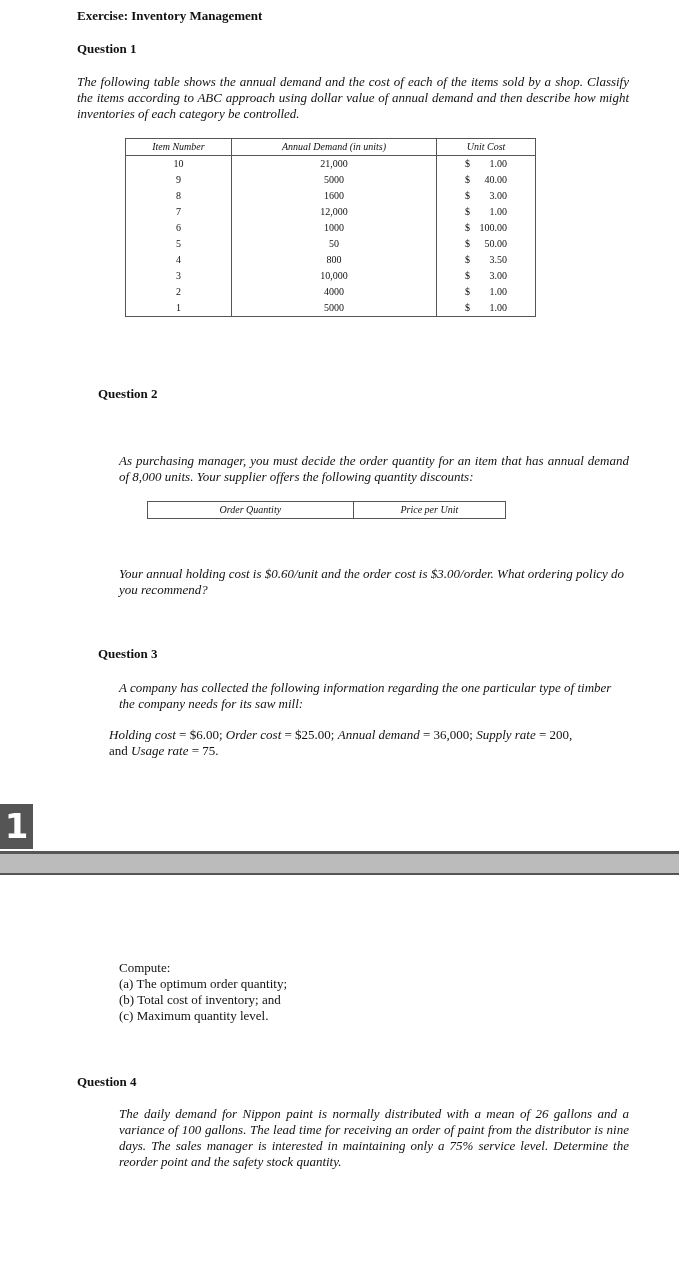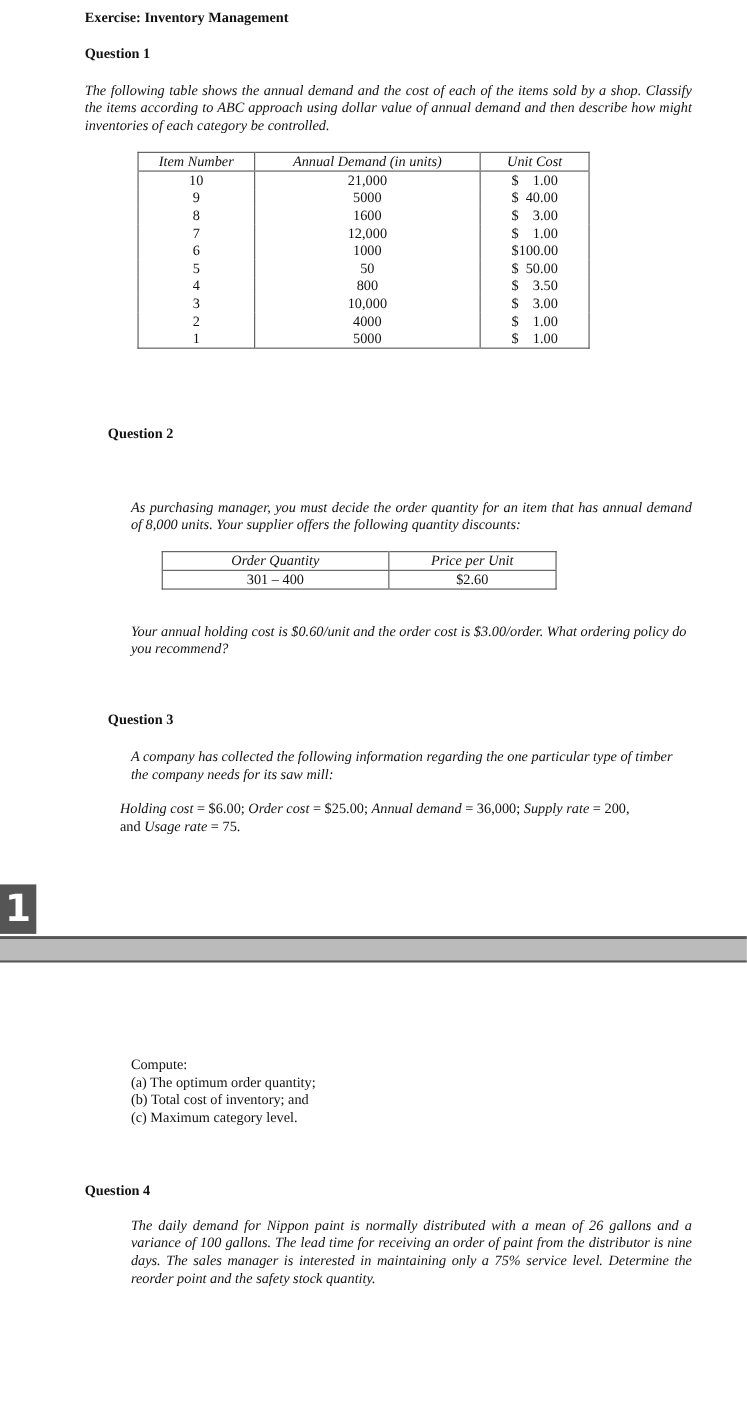--- a/index.html
+++ b/index.html
@@ -3,21 +3,21 @@
   <meta charset="utf-8">
   <style>
     * { box-sizing: border-box; margin: 0; padding: 0; }
     html, body { width: 679px; height: 1286px; background: #ffffff; overflow: hidden; }
     body { position: relative; font-family: "Liberation Serif", "DejaVu Serif", serif; color: #111; font-size: 13px; line-height: 16px; }
     .abs { position: absolute; }
     .bold { font-weight: bold; }
     .ital { font-style: italic; }
     .just-last { text-align: justify; text-align-last: left; }
 
-    table.t { position: absolute; border-collapse: collapse; border: 1px solid #555; font-size: 13px; }
+    table.t { position: absolute; border-collapse: collapse; border: 1px solid #555; font-size: 10px; }
     table.t th, table.t td { padding: 0; text-align: center; height: 16px; line-height: 16px; font-weight: normal; }
     table.t th { font-style: italic; border-bottom: 1px solid #555; height: 16px; }
     table.t .bl { border-left: 1px solid #555; }
     .money { display: inline-flex; justify-content: space-between; width: 42px; }
 
     .page-badge { position: absolute; left: 0; top: 804px; width: 33px; height: 45px; background: #555555; color: #fff; font-family: "DejaVu Sans", sans-serif; font-weight: bold; font-size: 34px; line-height: 45px; text-align: center; }
     .band-top { position: absolute; left: 0; top: 851px; width: 679px; height: 3px; background: #555555; }
     .band { position: absolute; left: 0; top: 854px; width: 679px; height: 19px; background: #bbbbbb; }
     .band-bot { position: absolute; left: 0; top: 873px; width: 679px; height: 2px; background: #555555; }
   </style>
@@ -125,24 +125,20 @@
 <div class="abs ital just-last" style="left:119px; top:453px; width:510px;">As purchasing manager, you must decide the order quantity for an item that has annual demand of 8,000 units. Your supplier offers the following quantity discounts:</div>
 
 <table class="t" style="left:147px; top:501px; width:359px;">
   <thead>
     <tr>
       <th style="width:189px;">Order Quantity</th>
       <th class="bl" style="width:140px;">Price per Unit</th>
     </tr>
   </thead>
   <tbody>
-    <tr>
-      <td>301 – 400</td>
-      <td class="bl">$2.60</td>
-    </tr>
   </tbody>
 </table>
 
 <div class="abs ital" style="left:119px; top:566px; width:510px;">Your annual holding cost is $0.60/unit and the order cost is $3.00/order. What ordering policy do you recommend?</div>
 
 <div class="abs bold" style="left:98px; top:646px;">Question 3</div>
 <div class="abs ital" style="left:119px; top:680px; width:510px;">A company has collected the following information regarding the one particular type of timber the company needs for its saw mill:</div>
 
 <div class="abs" style="left:109px; top:727px; width:510px;">
   <span class="ital">Holding cost</span><span> = $6.00; </span><span class="ital">Order cost</span><span> = $25.00; </span><span class="ital">Annual demand</span><span> = 36,000; </span><span class="ital">Supply rate</span><span> = 200,</span><br><span>and </span><span class="ital">Usage rate</span><span> = 75.</span>
@@ -150,17 +146,17 @@
 
 <div class="page-badge">1</div>
 <div class="band-top"></div>
 <div class="band"></div>
 <div class="band-bot"></div>
 
 <div class="abs" style="left:119px; top:960px;">
   <div>Compute:</div>
   <div>(a) The optimum order quantity;</div>
   <div>(b) Total cost of inventory; and</div>
-  <div>(c) Maximum category level.</div>
+  <div>(c) Maximum quantity level.</div>
 </div>
 
 <div class="abs bold" style="left:77px; top:1074px;">Question 4</div>
 <div class="abs ital just-last" style="left:119px; top:1106px; width:510px;">The daily demand for Nippon paint is normally distributed with a mean of 26 gallons and a variance of 100 gallons. The lead time for receiving an order of paint from the distributor is nine days. The sales manager is interested in maintaining only a 75% service level. Determine the reorder point and the safety stock quantity.</div>
 
 </body></html>

